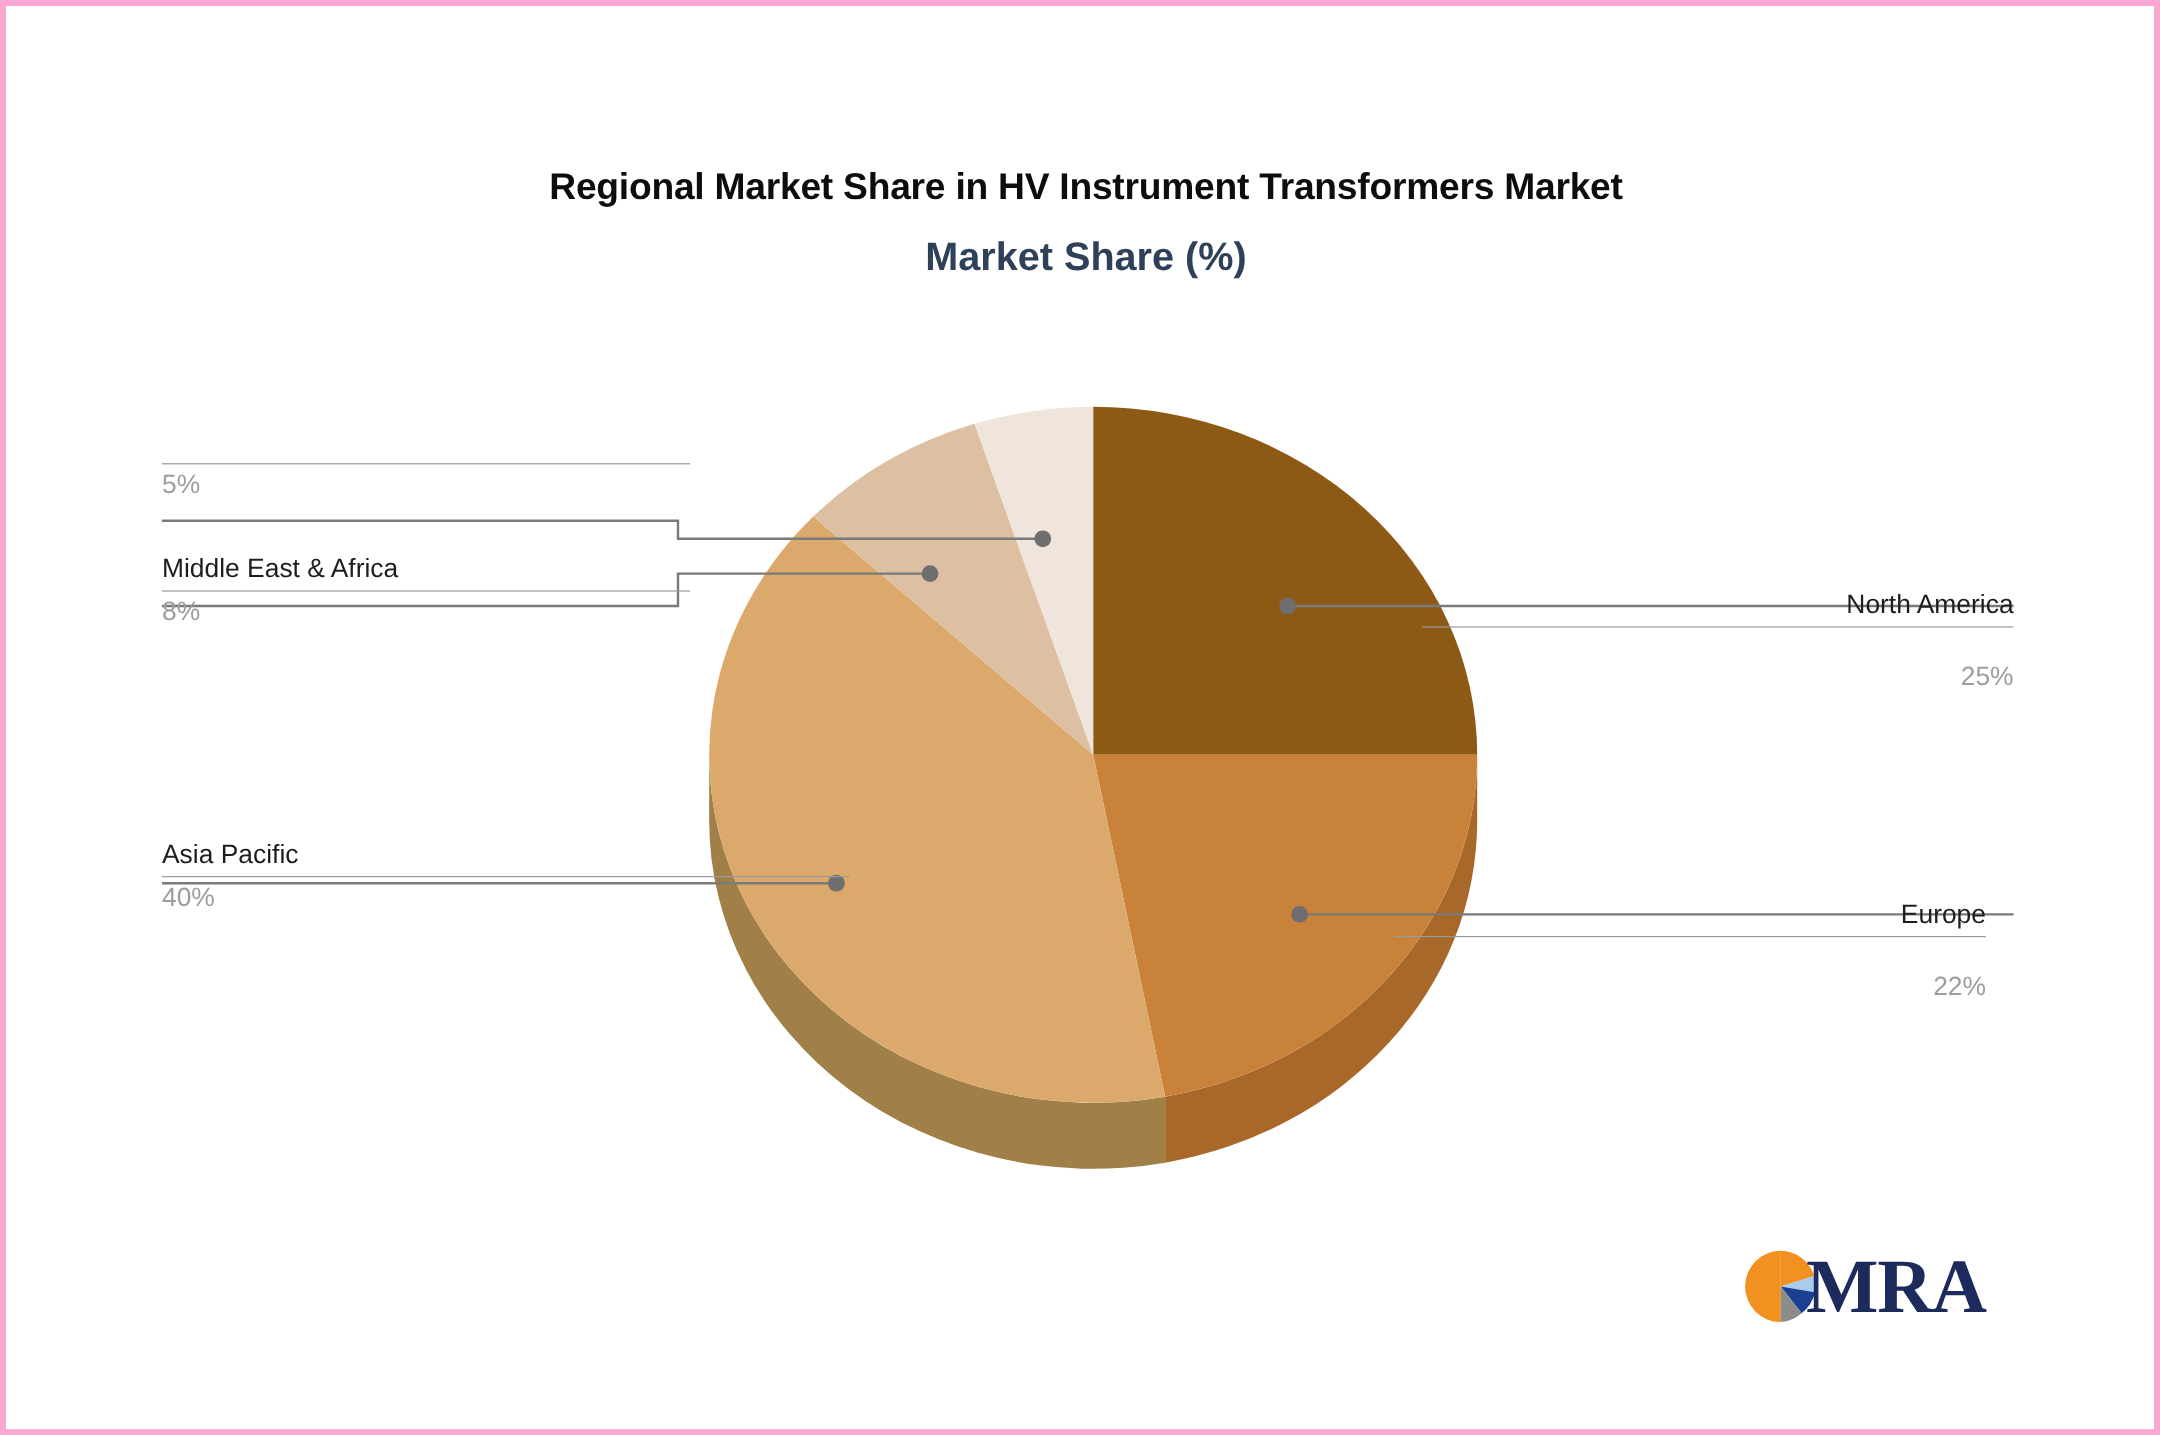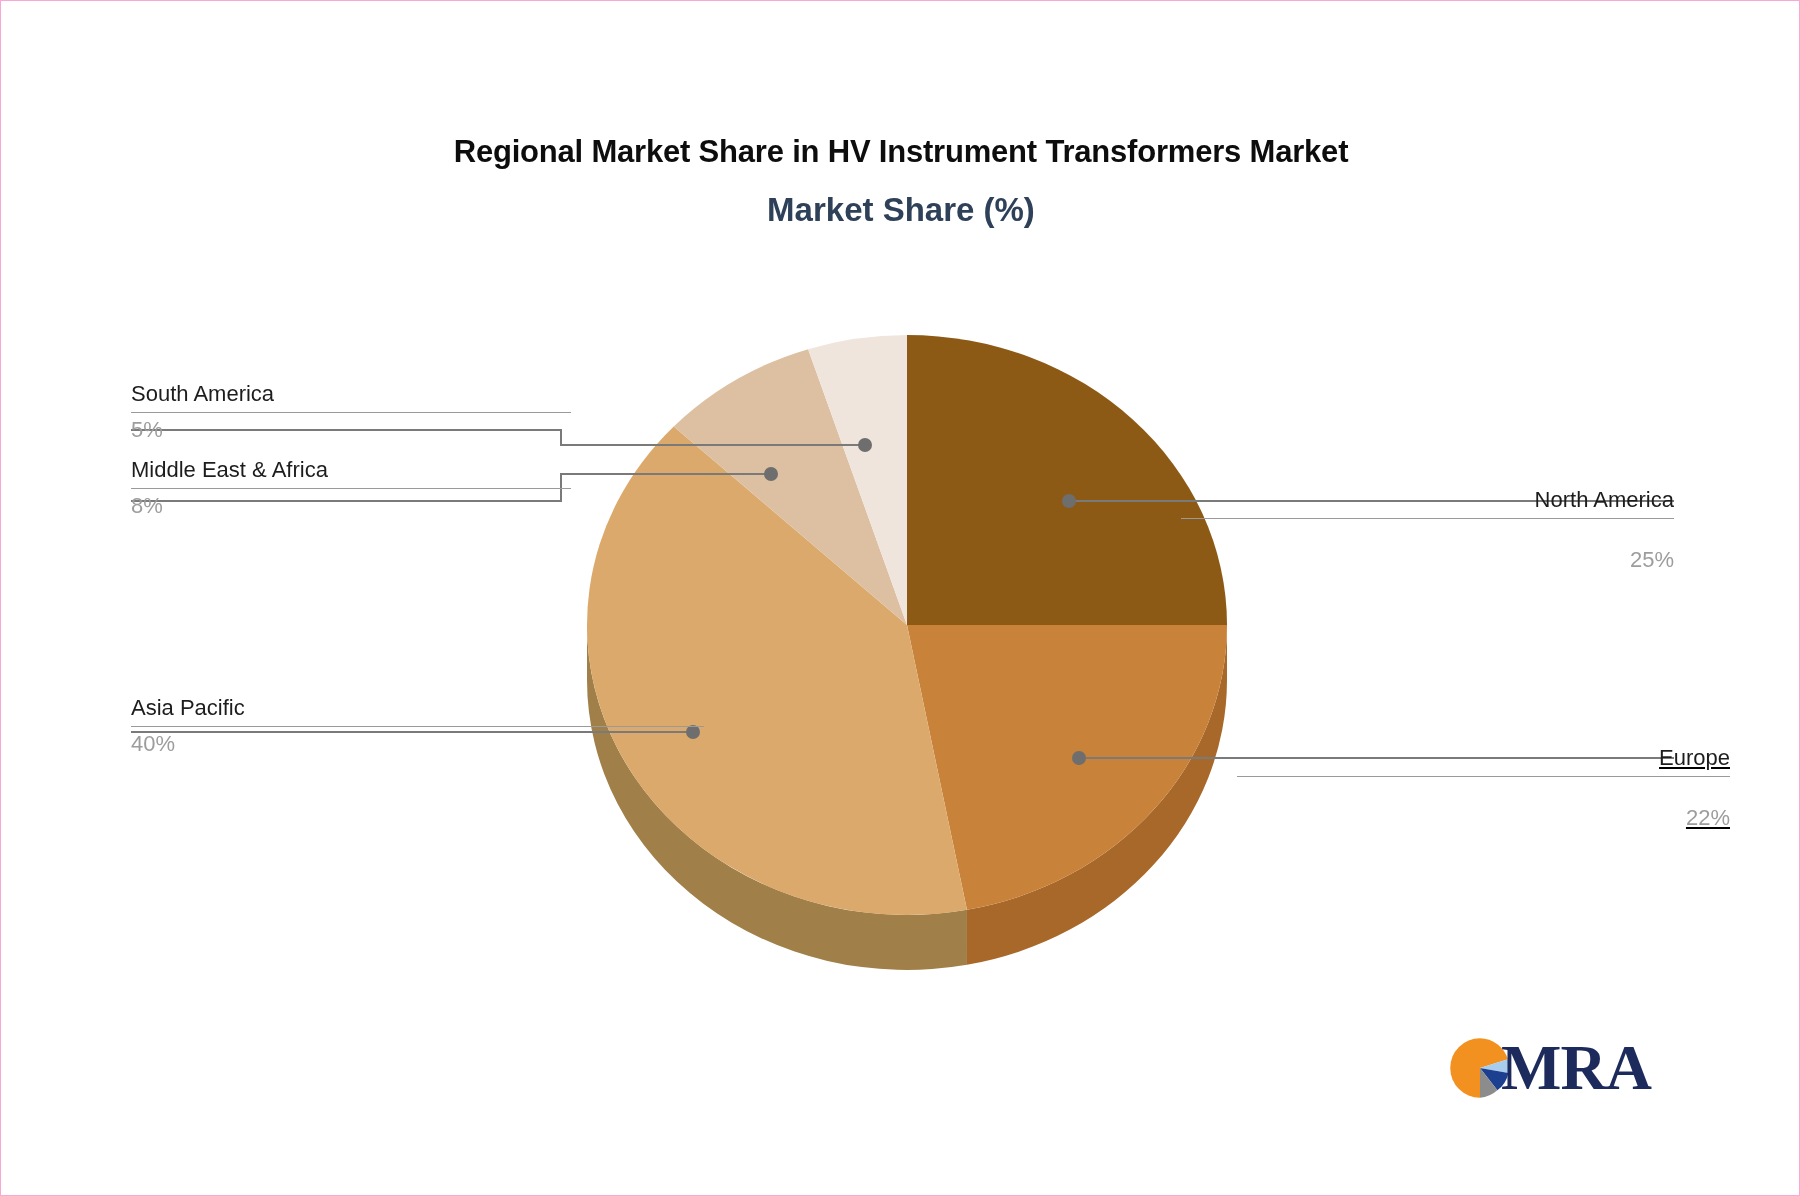--- a/index.html
+++ b/index.html
@@ -12,21 +12,21 @@
     height: 1196px;
     font-family: "Liberation Sans", sans-serif;
     overflow: hidden;
   }
   #chart-canvas {
     position: relative;
     width: 1800px;
     height: 1196px;
     background: #ffffff;
     box-sizing: border-box;
-    border: 1px solid #f9a8d4;
+    border: 5px solid #f9a8d4;
   }
 
   
   #chart-title {
     position: absolute;
     top: 133px;
     left: 0;
     width: 1800px;
     text-align: center;
     font-size: 31px;
@@ -77,21 +77,21 @@
   }
   .callout.left  .cl-name,
   .callout.left  .cl-value { text-align: left; }
   .callout.right .cl-name,
   .callout.right .cl-value { text-align: right; margin-top: 24px; }
 
   #callout-south-america      { left: 130px;  top: 381px;  width: 440px; }
   #callout-middle-east-africa { left: 130px;  top: 457px;  width: 440px; }
   #callout-asia-pacific       { left: 130px;  top: 695px;  width: 573px; }
   #callout-north-america      { left: 1180px; top: 463px;  width: 493px; }
-  #callout-europe             { left: 1236px; top: 721px;  width: 493px; text-decoration: underline; }
+  #callout-europe             { left: 1157px; top: 721px;  width: 493px; }
 
   
   #brand-logo {
     position: absolute;
     left: 1448px;
     top: 1032px;
     width: 200px;
     height: 70px;
     display: flex;
     align-items: center;
@@ -145,21 +145,20 @@
     <g fill="#6e6e6e">
       <circle cx="1068" cy="500" r="7"></circle>
       <circle cx="1078" cy="757" r="7"></circle>
       <circle cx="692" cy="731" r="7"></circle>
       <circle cx="770" cy="473" r="7"></circle>
       <circle cx="864" cy="444" r="7"></circle>
     </g>
   </svg>
 
   <div class="callout left" id="callout-south-america">
-    <div class="cl-name">South America</div>
     <div class="cl-rule"></div>
     <div class="cl-value">5%</div>
   </div>
 
   <div class="callout left" id="callout-middle-east-africa">
     <div class="cl-name">Middle East &amp; Africa</div>
     <div class="cl-rule"></div>
     <div class="cl-value">8%</div>
   </div>
 

